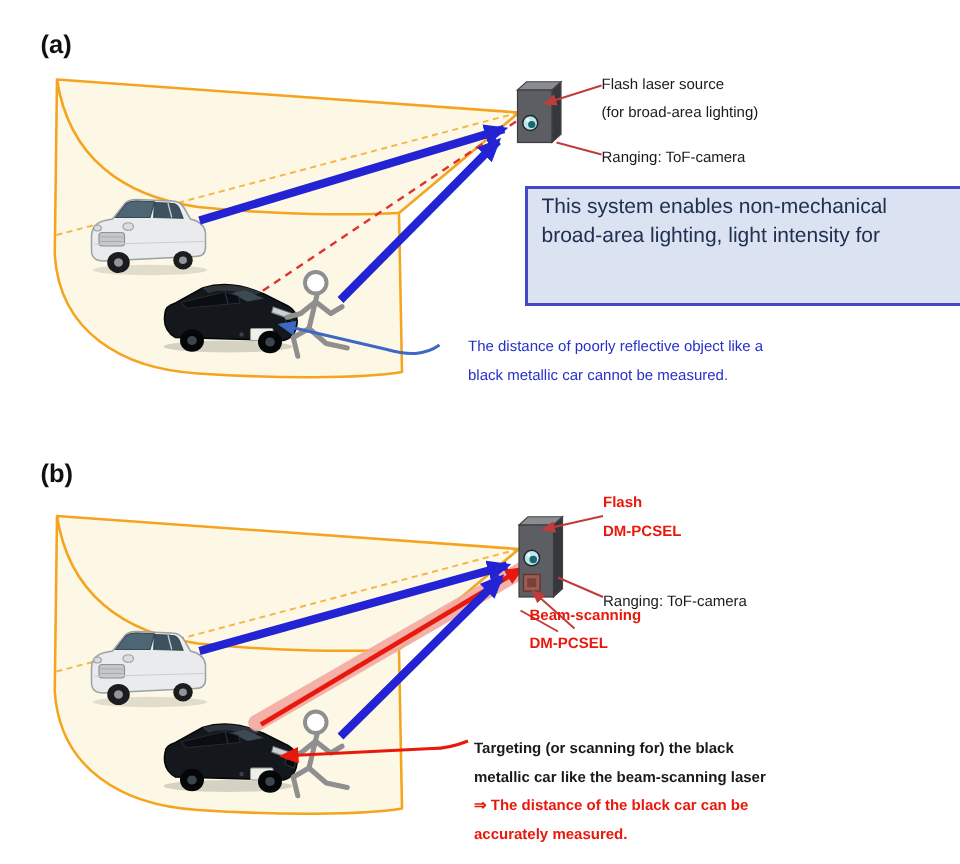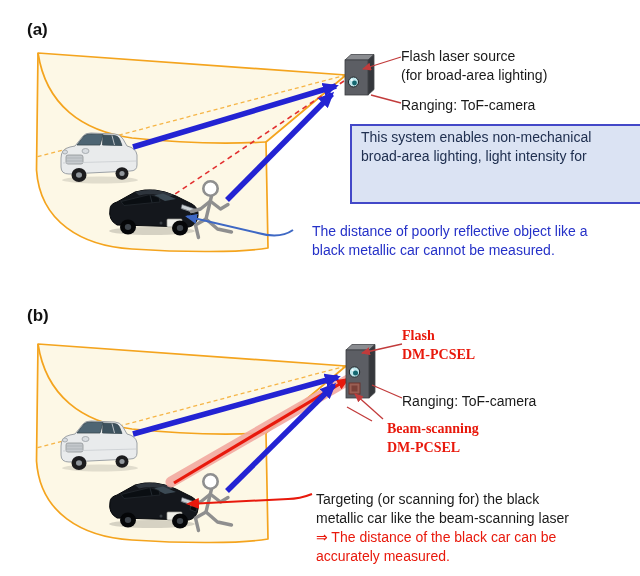--- a/index.html
+++ b/index.html
@@ -1,24 +1,24 @@
 <!DOCTYPE html>
 <html style="--c-accent_orange: #f4a41e; --c-cone_fill: #fdf8e6; --c-arrow_blue: #2323d3; --c-thin_blue: #3e68c4; --c-beam_red: #e8190c; --c-beam_glow: #f2a8a0; --c-dashed_red: #e23030; --c-note_blue: #2531c8; --c-note_red: #e8190c; --c-red_label: #e8190c; --c-info_fill: #dbe3f3; --c-info_border: #4348c8; --c-info_text: #203050; --c-black_text: #1a1a1a; --c-connector_red: #c23b3b; --c-device_gray: #5c5e64; --c-lens_teal: #bfe6ec;"><head>
 <meta charset="utf-8">
 <style>
   html,body{margin:0;padding:0;background:#fff;}
   .canvas{position:relative;width:640px;height:576px;background:#ffffff;overflow:hidden;
           font-family:"Liberation Sans",sans-serif;}
   .canvas svg.scene{position:absolute;left:0;top:0;}
-  .txt{position:absolute;white-space:nowrap;line-height:19px;font-size:14px;color:var(--c-black_text,#1a1a1a);}
+  .txt{position:absolute;white-space:nowrap;line-height:19px;font-size:10px;color:var(--c-black_text,#1a1a1a);}
   .panel-label{font-weight:bold;font-size:17px;color:#111;}
-  .red-bold{color:var(--c-red_label,#e8190c);font-weight:bold;font-family:Liberation Serif, serif;}
+  .red-bold{color:var(--c-red_label,#e8190c);font-weight:bold;}
   .blue-note{color:var(--c-note_blue,#2531c8);}
   .red-note{color:var(--c-note_red,#e8190c);}
-  .bold{font-weight:normal;}
+  .bold{font-weight:bold;}
   .info-box{position:absolute;left:326px;top:124px;width:296px;height:80px;
             background:var(--c-info_fill,#dbe3f3);border:2px solid var(--c-info_border,#4348c8);
             box-sizing:border-box;padding:2px 0 0 9px;margin-left:24px;}
   .info-box .line{font-size:14px;line-height:19px;color:var(--c-info_text,#203050);white-space:nowrap;}
   
   .fan-fill{fill:var(--c-cone_fill,#fdf8e6);stroke:var(--c-accent_orange,#f4a41e);stroke-width:1.7;stroke-linejoin:round;}
   .fan-line{fill:none;stroke:var(--c-accent_orange,#f4a41e);stroke-width:1.7;}
   .fan-dash{fill:none;stroke:var(--c-accent_orange,#f4a41e);stroke-width:1.3;stroke-dasharray:4 3;opacity:.8;}
   .arrow-blue{stroke:var(--c-arrow_blue,#2323d3);stroke-width:5.5;fill:none;}
   .head-blue{fill:var(--c-arrow_blue,#2323d3);}
@@ -176,21 +176,21 @@
 
   <div class="txt panel-label" style="left:27px;top:306px;">(b)</div>
 
   <div class="txt red-bold" style="left:402px;top:326px;">
     <div>Flash</div>
     <div>DM-PCSEL</div>
   </div>
 
   <div class="txt" style="left:402px;top:392px;">Ranging: ToF-camera</div>
 
-  <div class="txt red-bold" style="left:353px;top:419px;margin-left:34px;">
+  <div class="txt red-bold" style="left:353px;top:401px;">
     <div>Beam-scanning</div>
     <div>DM-PCSEL</div>
   </div>
 
   <div class="txt bold" style="left:316px;top:490px;">
     <div>Targeting (or scanning for) the black</div>
     <div>metallic car like the beam-scanning laser</div>
     <div class="red-note">⇒ The distance of the black car can be</div>
     <div class="red-note">accurately measured.</div>
   </div>

